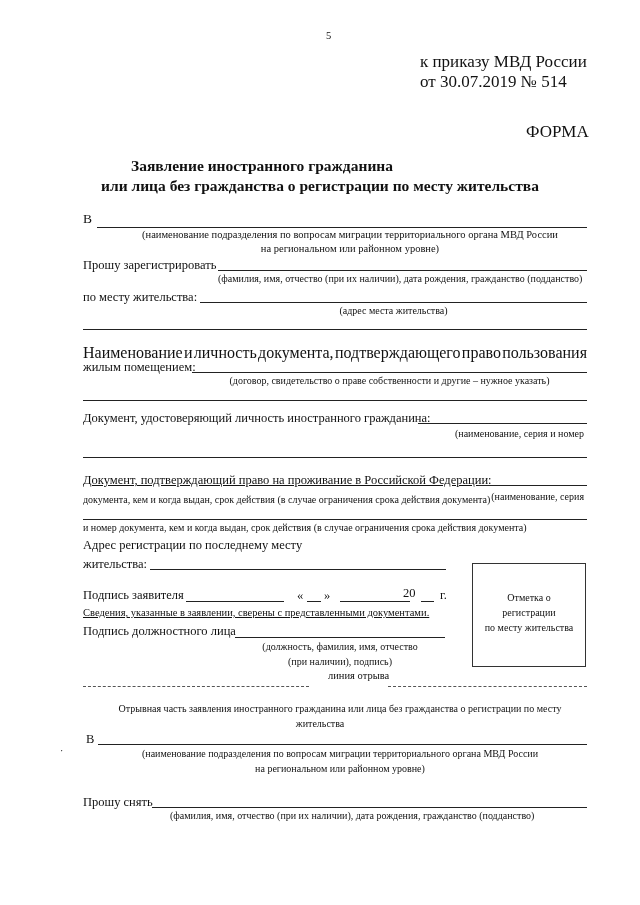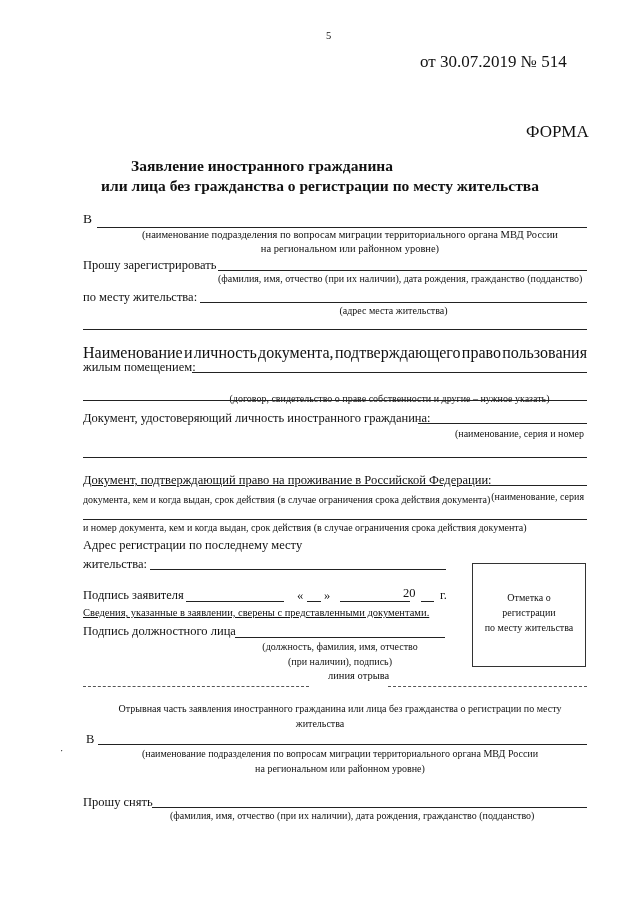--- a/index.html
+++ b/index.html
@@ -16,20 +16,21 @@
   .center { text-align:center; }
   .justify-row { position:absolute; display:flex; justify-content:space-between; font-size:16px; }
   .box { position:absolute; border:1px solid #333; }
 </style>
 </head>
 <body>
 
 <div class="abs t11" style="left:326px;top:30px;">5</div>
 
 <div class="abs" style="left:420px;top:52px;font-size:17px;line-height:20px;">
+  <div>к приказу МВД России</div>
   <div>от 30.07.2019 № 514</div>
 </div>
 <div class="abs" style="left:526px;top:122px;font-size:17px;">ФОРМА</div>
 
 <div class="abs bold center" style="left:0;width:524px;top:157px;font-size:15.5px;">Заявление иностранного гражданина</div>
 <div class="abs bold center" style="left:0;width:640px;top:177px;font-size:15.5px;">или лица без гражданства о регистрации по месту жительства</div>
 
 <div class="abs t13" style="left:83px;top:211px;">В</div>
 <div class="line" style="left:97px;width:490px;top:227px;"></div>
 <div class="abs t11 center" style="left:60px;width:580px;top:229px;">(наименование подразделения по вопросам миграции территориального органа МВД России</div>
@@ -48,21 +49,21 @@
   <span>Наименование</span>
   <span>и</span>
   <span>личность</span>
   <span>документа,</span>
   <span>подтверждающего</span>
   <span>право</span>
   <span>пользования</span>
 </div>
 <div class="abs t12" style="left:83px;top:360px;">жилым помещением:</div>
 <div class="line" style="left:192px;width:395px;top:372px;"></div>
-<div class="abs t10 center" style="left:192px;width:395px;top:375px;margin-top:18px;">(договор, свидетельство о праве собственности и другие – нужное указать)</div>
+<div class="abs t10 center" style="left:192px;width:395px;top:375px;">(договор, свидетельство о праве собственности и другие – нужное указать)</div>
 <div class="line" style="left:83px;width:504px;top:400px;"></div>
 
 <div class="abs t12" style="left:83px;top:411px;">Документ, удостоверяющий личность иностранного гражданина:</div>
 <div class="line" style="left:418px;width:169px;top:423px;"></div>
 <div class="abs t10" style="right:56px;top:428px;">(наименование, серия и номер</div>
 <div class="line" style="left:83px;width:504px;top:457px;"></div>
 <div class="abs t10" style="left:83px;top:459px;margin-top:35px;">документа, кем и когда выдан, срок действия (в случае ограничения срока действия документа)</div>
 
 <div class="abs t12" style="left:83px;top:473px;text-decoration:underline;">Документ, подтверждающий право на проживание в Российской Федерации:</div>
 <div class="line" style="left:478px;width:109px;top:485px;"></div>

